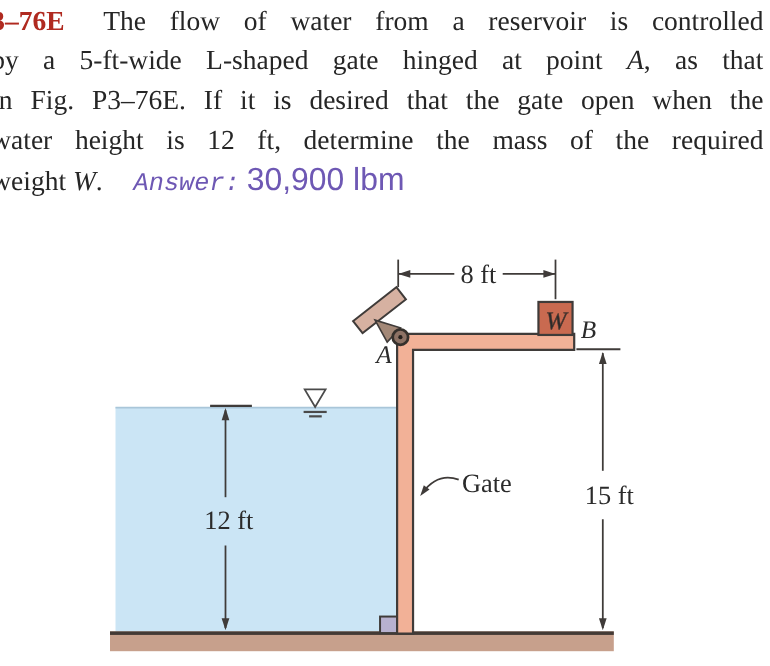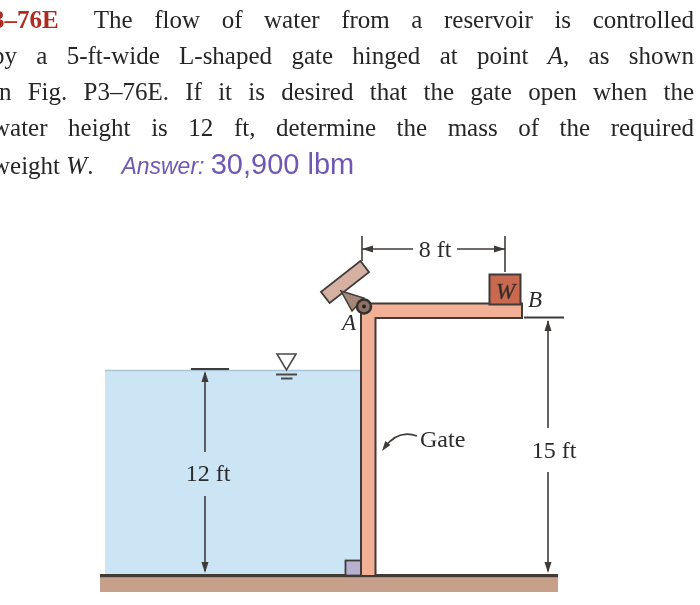--- a/index.html
+++ b/index.html
@@ -16,42 +16,42 @@
   .pline{
     line-height:36px;height:36px;overflow:hidden;
     text-align:justify;text-align-last:justify;
     white-space:nowrap;
   }
   .pline.last{text-align:left;text-align-last:left;}
   .pnum{font-weight:bold;color:#b02a20;}
   .numgap{display:inline-block;width:14px;}
   .mvar{font-style:italic;font-family:"Liberation Serif",serif;}
   .ans-label{
-    font-family:Liberation Sans, sans-serif;font-style:italic;
+    font-family:Liberation Mono, monospace;font-style:italic;
     color:#6e58b4;font-size:23px;margin-left:28px;
   }
   .ans-value{
     font-family:"Liberation Sans",sans-serif;color:#6e58b4;font-size:29px;
   }
   
   .fig-svg{position:absolute;left:0;top:0;}
   .dimtext{font-family:"Liberation Serif",serif;font-size:24px;fill:#2b2b2b;}
   .vartext{font-family:"Liberation Serif",serif;font-size:23px;font-style:italic;fill:#2b2b2b;}
 </style>
 </head>
 <body>
 
 <div class="problem">
   <div class="pline">
     <span class="pnum">3–76E</span><span class="numgap"></span>
     <span>The flow of water from a reservoir is controlled</span>
   </div>
   <div class="pline">
     <span>by a 5-ft-wide L-shaped gate hinged at point</span>
-    <span class="mvar">A</span><span>, as shown</span>
+    <span class="mvar">A</span><span>, as that</span>
   </div>
   <div class="pline">
     <span>in Fig. P3–76E. If it is desired that the gate open when the</span>
   </div>
   <div class="pline">
     <span>water height is 12 ft, determine the mass of the required</span>
   </div>
   <div class="pline last">
     <span>weight</span>
     <span class="mvar">W</span><span>.</span><span class="ans-label">Answer:</span>

